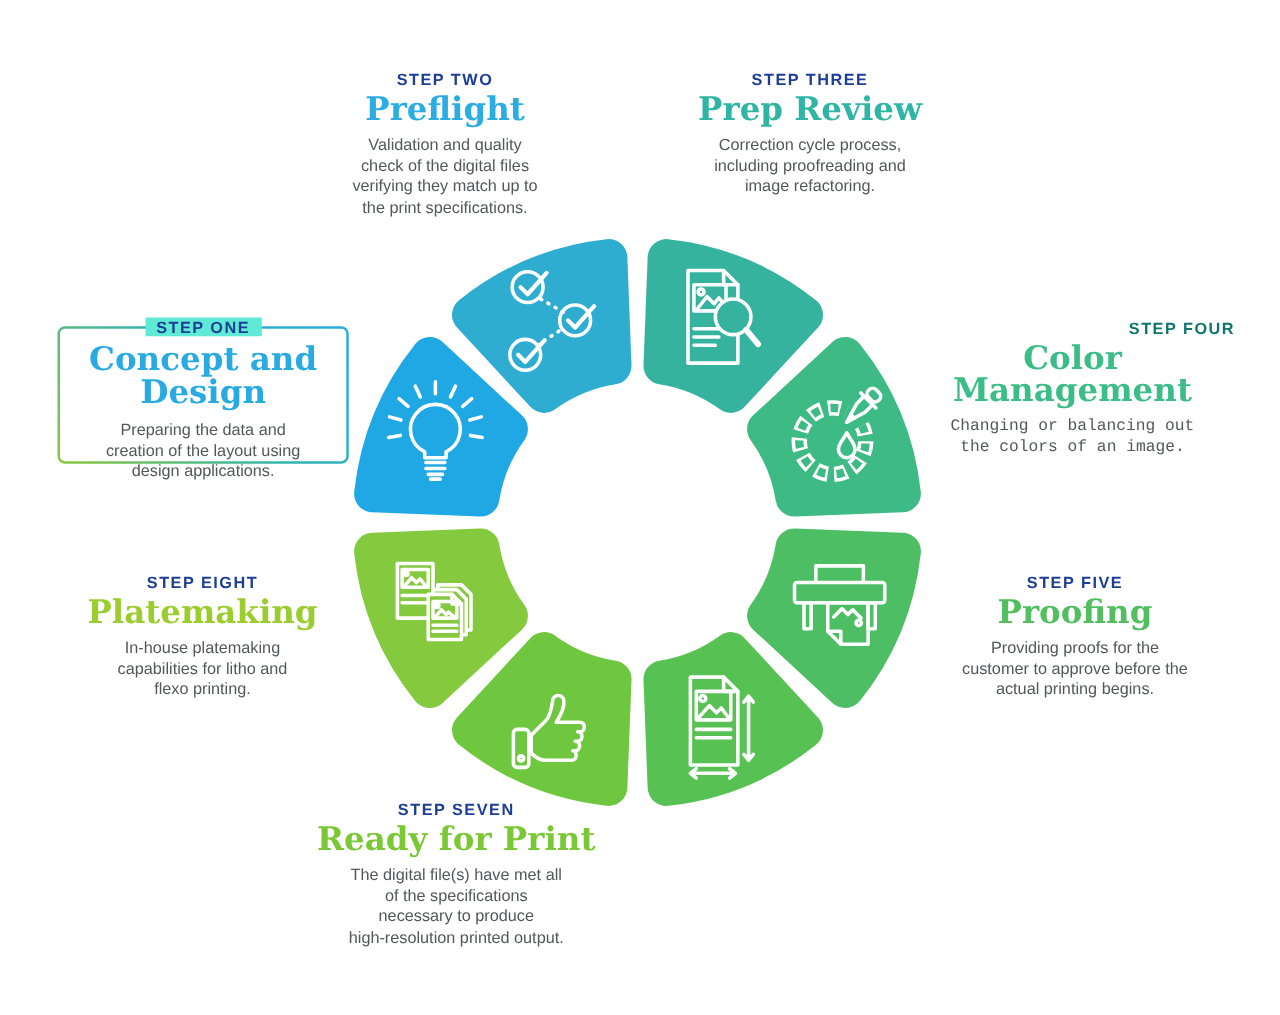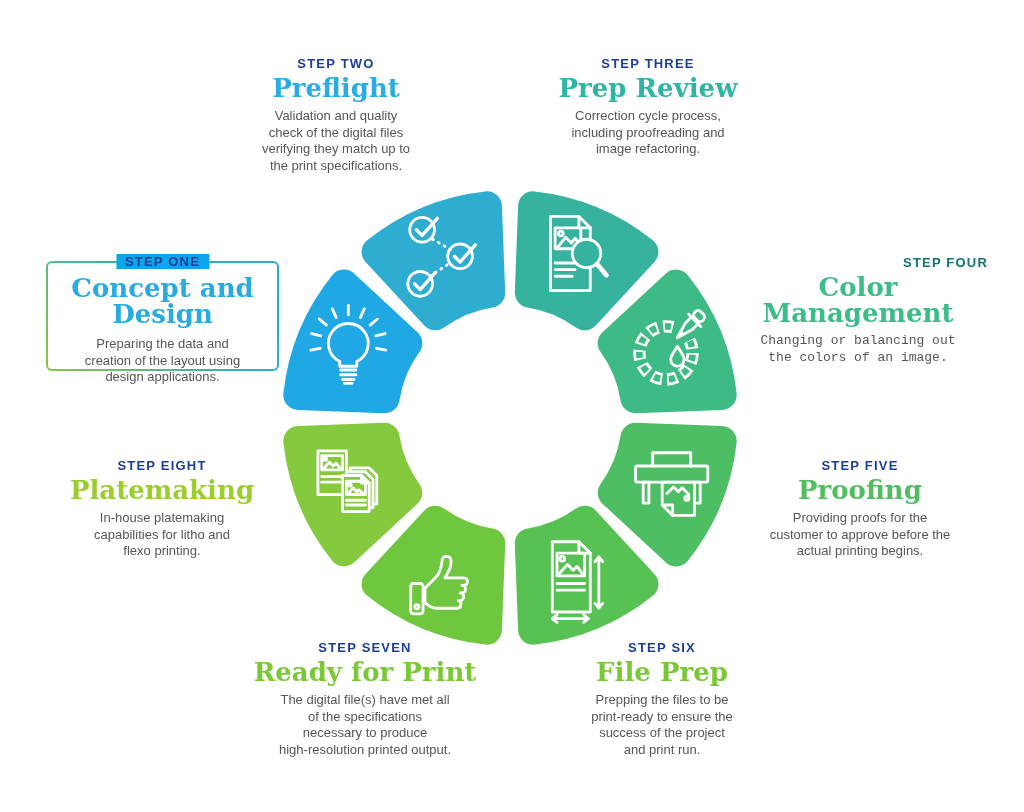--- a/index.html
+++ b/index.html
@@ -4,33 +4,33 @@
 <style>
   html,body{margin:0;padding:0;background:#fff;}
   .stage{position:relative;width:1024px;height:812px;background:#fff;overflow:hidden;
          font-family:"Liberation Sans",sans-serif;}
   #wheel-svg{position:absolute;left:0;top:0;}
   .step-block{position:absolute;text-align:center;}
   .step-label{font-weight:bold;font-size:13px;letter-spacing:1.2px;margin:0 0 4px 0;}
   .step-title{font-family:"DejaVu Serif",serif;font-weight:bold;font-size:26px;line-height:26px;margin:0 0 7px 0;}
   .step-desc{font-size:13px;line-height:16.5px;white-space:pre-line;margin:0;}
   
-  .pos-s2{left:216px;top:56px;width:240px;}
+  .pos-s2{left:236px;top:56px;width:240px;}
   .pos-s3{left:523px;top:56px;width:250px;}
   .pos-s4{left:728px;top:255px;width:260px;}
   .pos-s5{left:730px;top:458px;width:260px;}
   .pos-s6{left:542px;top:640px;width:240px;}
   .pos-s7{left:240px;top:640px;width:250px;}
   .pos-s8{left:42px;top:458px;width:240px;}
   
   .concept-box{position:absolute;left:46px;top:261px;width:233px;height:110px;
                padding:2px;border-radius:6px;box-sizing:border-box;}
   .concept-inner{background:#fff;border-radius:4px;height:100%;position:relative;text-align:center;}
   .box-legend{position:absolute;top:-9px;left:50%;transform:translateX(-50%);
-              background:#0ea5e9;padding:0 9px;white-space:nowrap;
+              background:#5eead4;padding:0 9px;white-space:nowrap;
               font-weight:bold;font-size:13px;letter-spacing:1.2px;}
   .concept-inner .step-title{padding-top:12px;margin-bottom:9px;}
 </style>
 </head>
 <body>
 
 <div class="stage">
 
   <svg id="wheel-svg" width="1024" height="812" viewBox="0 0 1024 812" xmlns="http://www.w3.org/2000/svg" xmlns:xlink="http://www.w3.org/1999/xlink">
     <defs>
@@ -180,28 +180,20 @@
   </div>
 
   <div class="step-block pos-s5">
     <div class="step-label" style="color: rgb(28, 62, 148);">STEP FIVE</div>
     <h3 class="step-title" style="color: rgb(82, 190, 96);">Proofing</h3>
     <p class="step-desc" style="color: rgb(84, 86, 90);">Providing proofs for the
 customer to approve before the
 actual printing begins.</p>
   </div>
 
-  <div class="step-block pos-s6">
-    <div class="step-label" style="color: rgb(28, 62, 148);">STEP SIX</div>
-    <h3 class="step-title" style="color: rgb(123, 200, 55);">File Prep</h3>
-    <p class="step-desc" style="color: rgb(84, 86, 90);">Prepping the files to be
-print-ready to ensure the
-success of the project
-and print run.</p>
-  </div>
 
   <div class="step-block pos-s7">
     <div class="step-label" style="color: rgb(28, 62, 148);">STEP SEVEN</div>
     <h3 class="step-title" style="color: rgb(123, 200, 55);">Ready for Print</h3>
     <p class="step-desc" style="color: rgb(84, 86, 90);">The digital file(s) have met all
 of the specifications
 necessary to produce
 high-resolution printed output.</p>
   </div>
 

